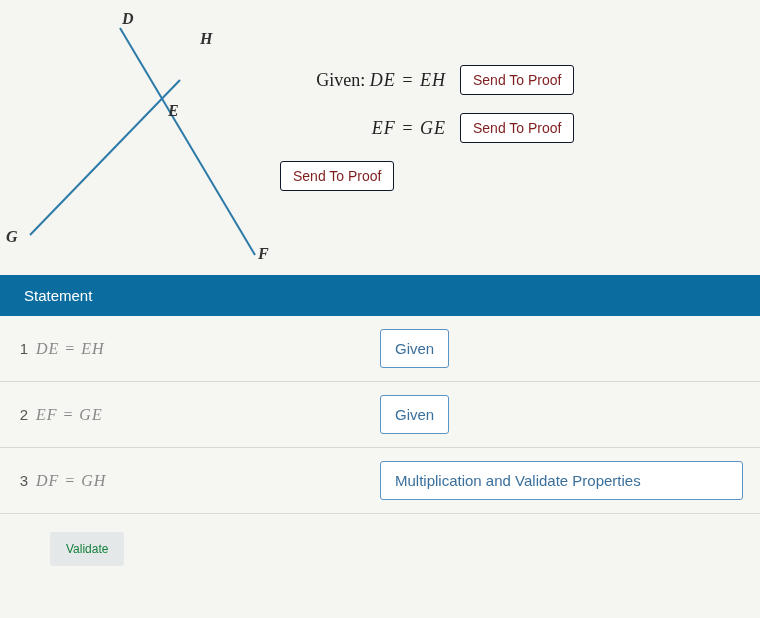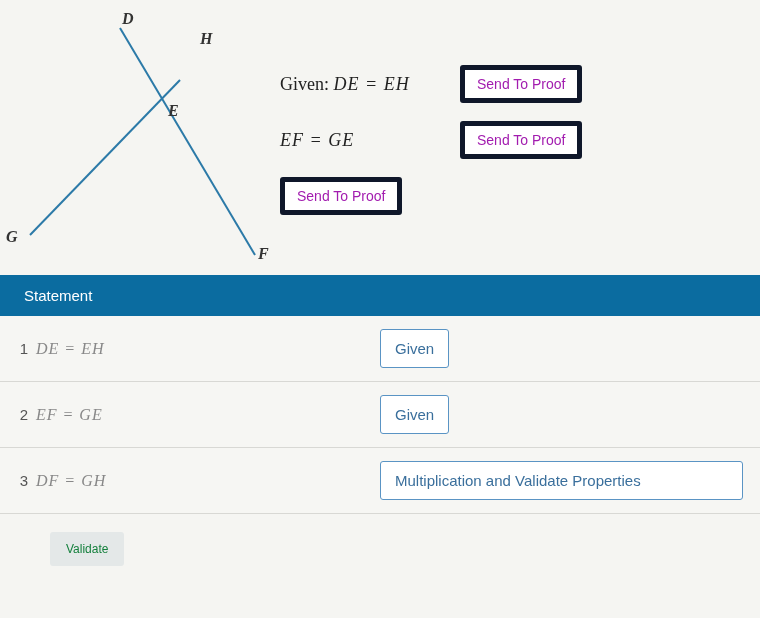--- a/index.html
+++ b/index.html
@@ -35,31 +35,32 @@
     padding-top: 55px;
     flex: 1;
   }
   .given-row {
     display: flex;
     align-items: center;
     margin-bottom: 18px;
   }
   .given-text {
     width: 180px;
+    text-align: right;
     font-family: "Times New Roman", serif;
     font-size: 18px;
     color: #222;
     padding-right: 14px;
   }
   .given-text .lbl { font-style: normal; }
   .given-text .expr { font-style: italic; letter-spacing: 1px; }
   .send-btn {
-    border: 5px solid #0f172a;
+    border: 1px solid #0f172a;
     background: #fff;
-    color: #a21caf;
+    color: #7f1d1d;
     font-size: 14px;
     padding: 6px 12px;
     border-radius: 3px;
     cursor: pointer;
   }
   .proof-table { width: 100%; }
   .pt-header {
     background: #0b6ca0;
     color: #fff;
     display: flex;

